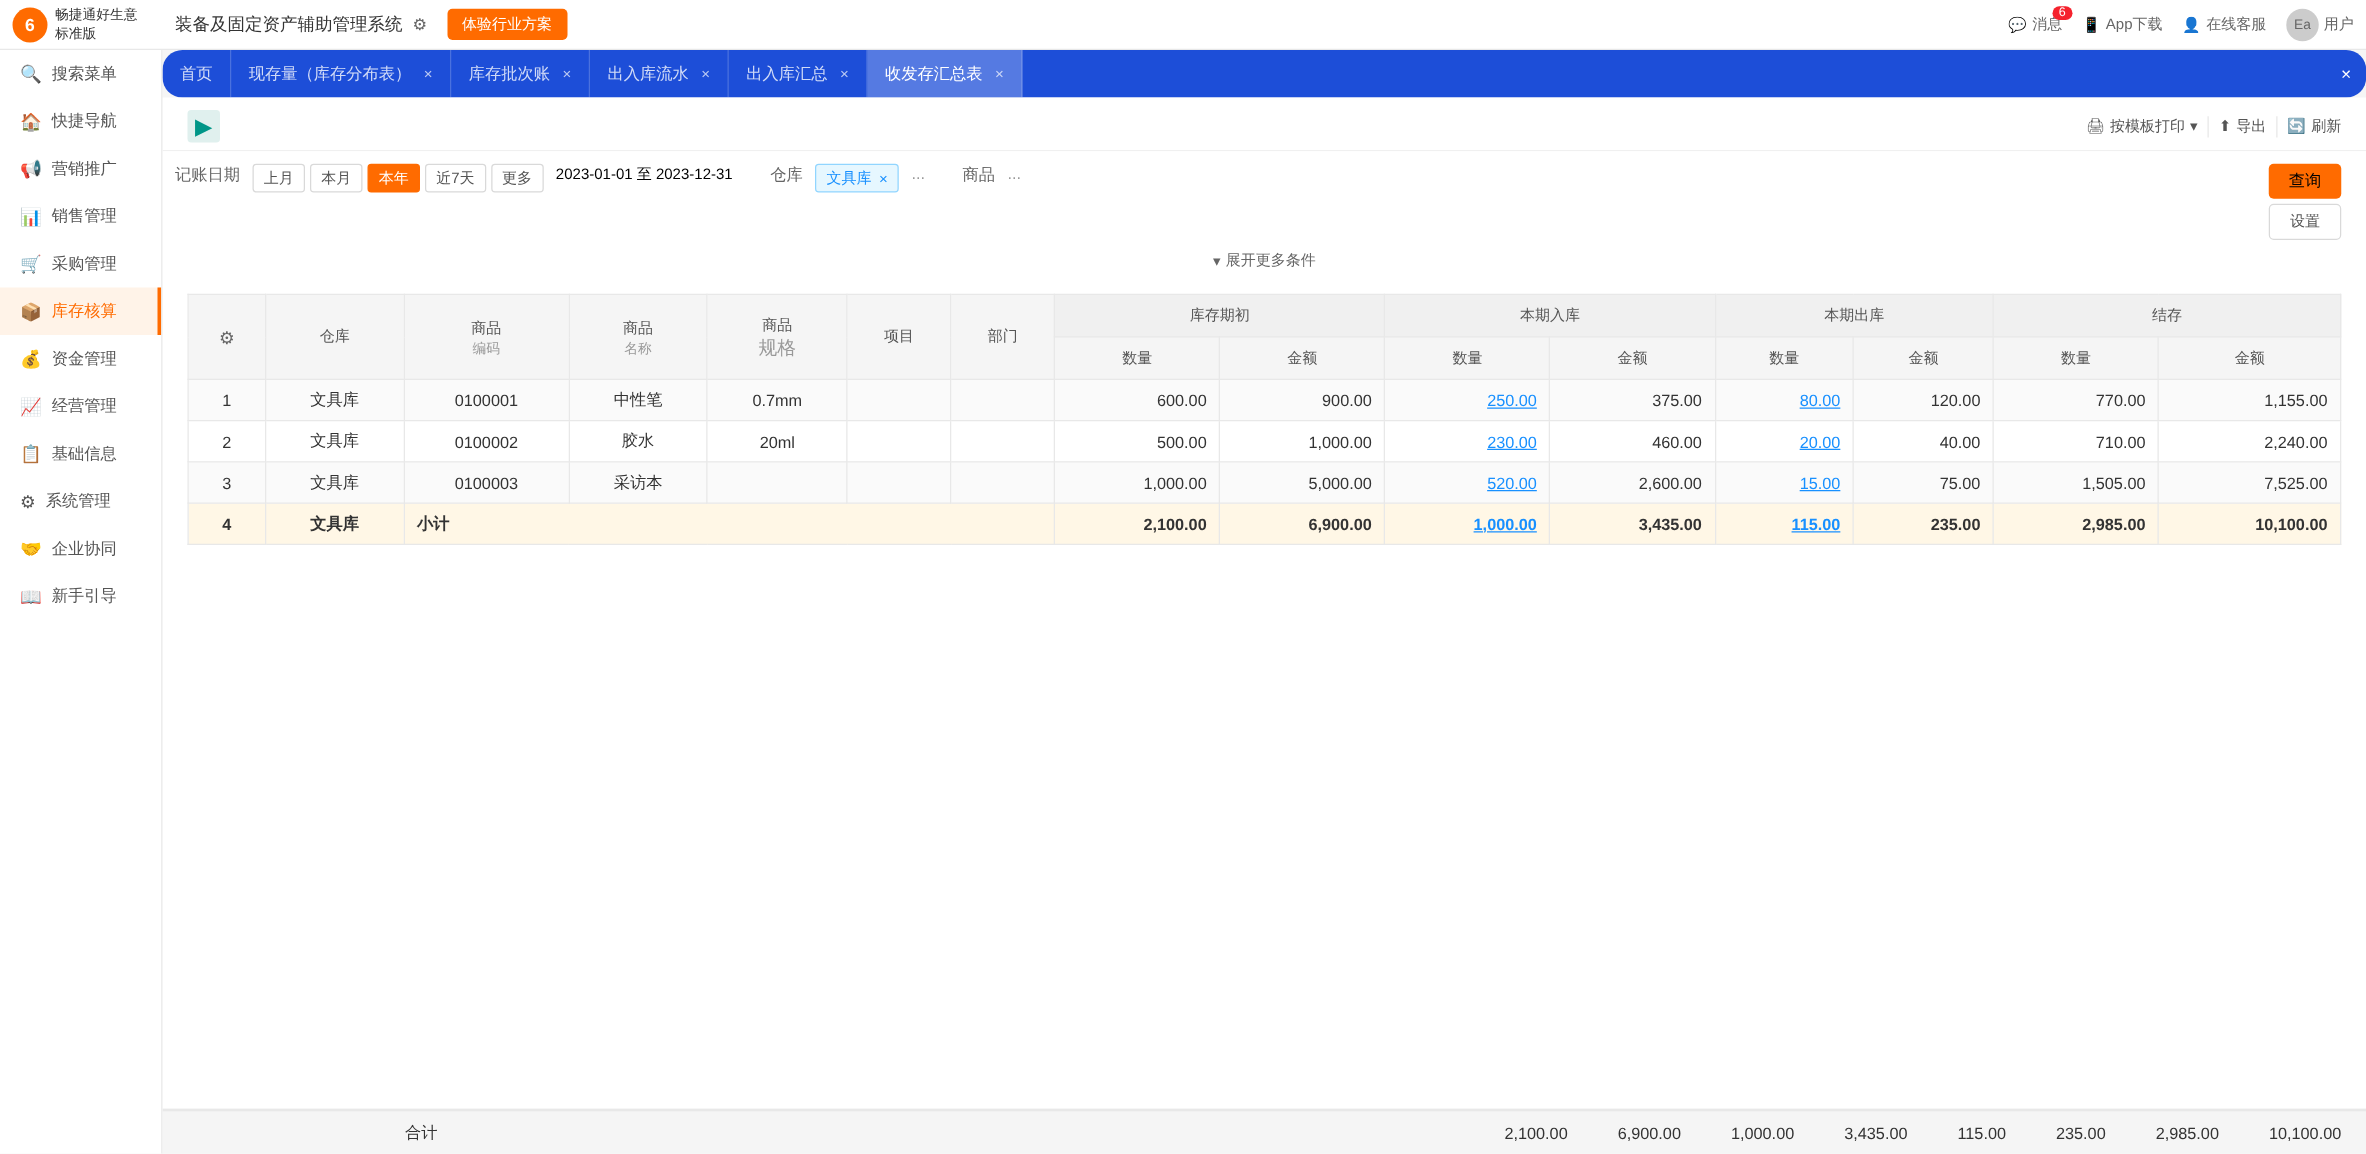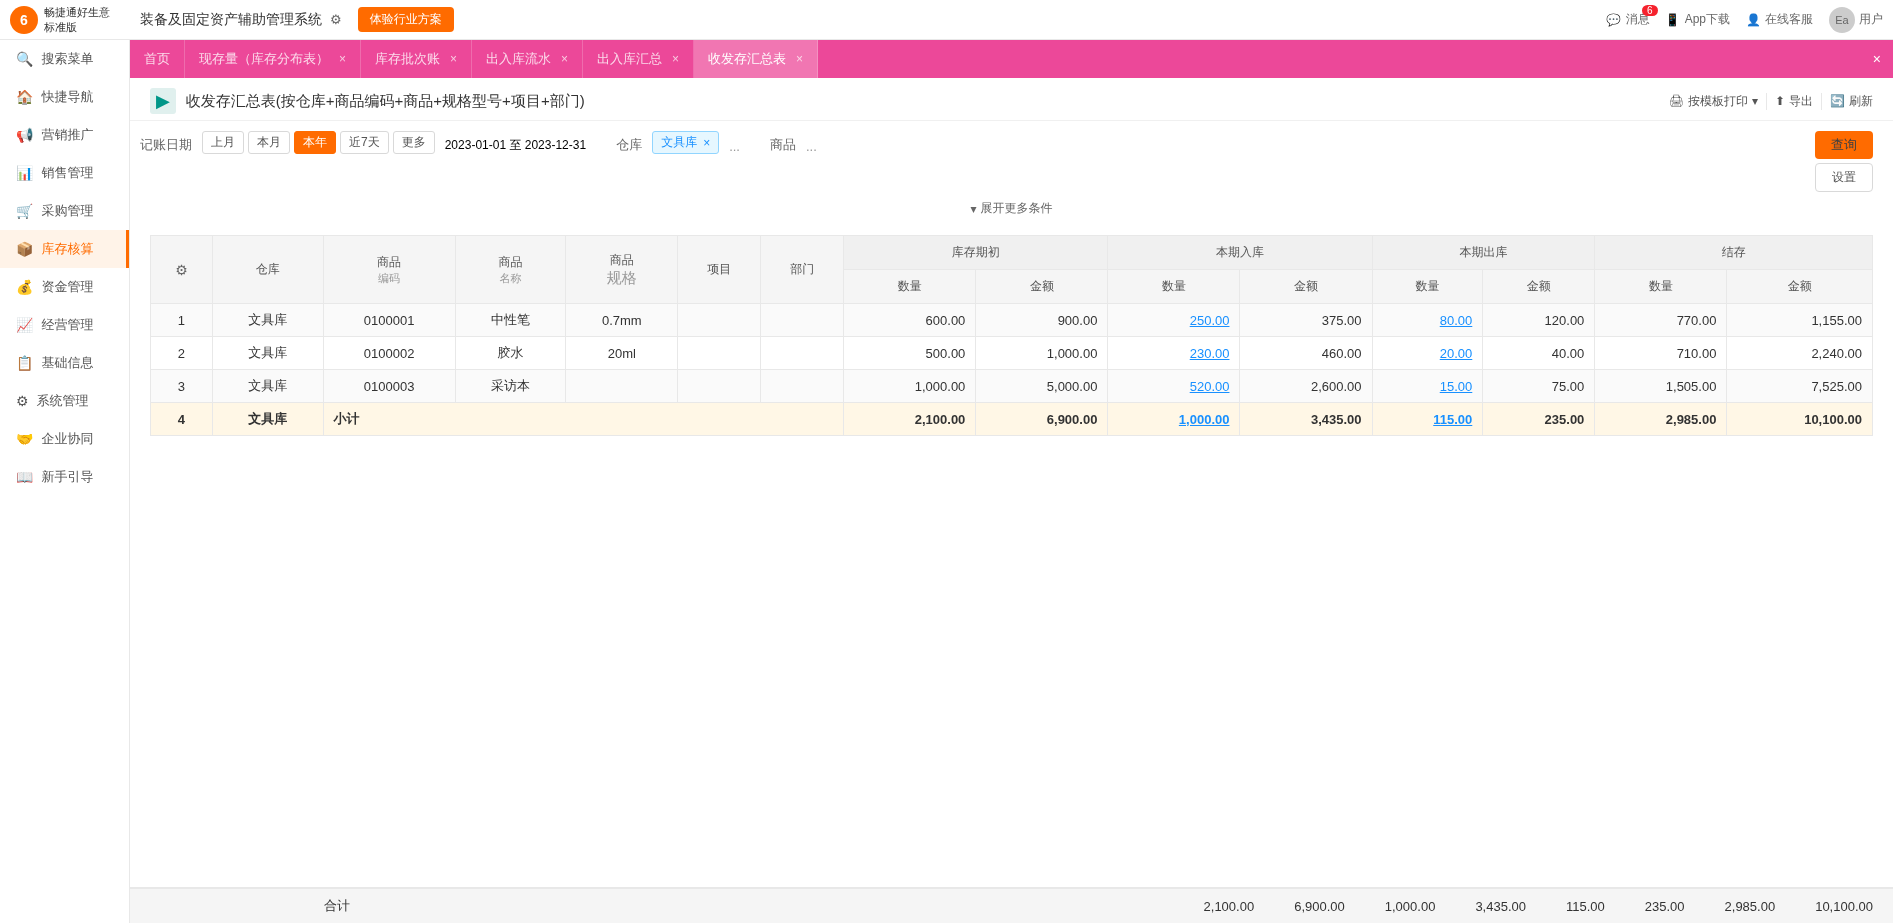--- a/index.html
+++ b/index.html
@@ -23,34 +23,34 @@
     .main-layout { display: flex; flex: 1; overflow: hidden; }
     .sidebar { width: 130px; background: #fff; border-right: 1px solid #e8e8e8; display: flex; flex-direction: column; overflow-y: auto; }
     .sidebar-item { display: flex; align-items: center; gap: 8px; padding: 10px 16px; cursor: pointer; font-size: 13px; color: #555; transition: background 0.2s; }
     .sidebar-item.active { background: #fff3e8; color: #ff6b00; border-right: 3px solid #ff6b00; font-weight: 500; }
     .sidebar-icon { font-size: 14px; }
 
     
     .content-area { flex: 1; display: flex; flex-direction: column; overflow: hidden; }
 
     
-    .tab-bar { background: #ec4899; display: flex; align-items: center; padding: 0; min-height: 38px; overflow-x: auto; }
+    .tab-bar { background: #1d4ed8; display: flex; align-items: center; padding: 0; min-height: 38px; overflow-x: auto; border-radius: 16px; }
     .tab-item { display: flex; align-items: center; gap: 6px; padding: 0 14px; height: 38px; color: rgba(255,255,255,0.8); font-size: 13px; cursor: pointer; border-right: 1px solid rgba(255,255,255,0.2); white-space: nowrap; }
     .tab-item.active { background: rgba(255,255,255,0.25); color: white; font-weight: 500; }
     .tab-close { font-size: 12px; color: rgba(255,255,255,0.7); cursor: pointer; margin-left: 4px; }
     .tab-close-main { color: white; font-size: 14px; margin-left: auto; padding: 0 12px; cursor: pointer; }
 
     
     .page-content { flex: 1; background: white; overflow-y: auto; padding: 0; }
     .date-quick-btns { display: flex; align-items: center; gap: 4px; }
     .date-btn { padding: 2px 8px; border: 1px solid #d9d9d9; border-radius: 3px; background: white; font-size: 12px; cursor: pointer; color: #555; }
     .date-btn.active { background: #ff6b00; color: white; border-color: #ff6b00; }
     .filter-tag { display: flex; align-items: center; gap: 4px; background: #e6f7ff; border: 1px solid #91d5ff; border-radius: 3px; padding: 2px 8px; font-size: 12px; color: #1890ff; }
     .filter-tag-close { cursor: pointer; color: #1890ff; margin-left: 2px; }
-    .btn-primary { background: #ff6b00; color: #404040; border: none; border-radius: 4px; padding: 5px 16px; font-size: 13px; cursor: pointer; }
+    .btn-primary { background: #ff6b00; color: #000000; border: none; border-radius: 4px; padding: 5px 16px; font-size: 13px; cursor: pointer; }
     .btn-default { background: white; color: #555; border: 1px solid #d9d9d9; border-radius: 4px; padding: 5px 12px; font-size: 12px; cursor: pointer; }
 
     
     .table-wrapper { padding: 10px 20px; }
     table { width: 100%; border-collapse: collapse; font-size: 13px; }
     thead tr { background: #f5f5f5; }
     th { padding: 8px 10px; text-align: center; font-weight: 500; color: #555; border: 1px solid #e8e8e8; white-space: nowrap; font-size: 12px; }
     td { padding: 7px 10px; text-align: center; border: 1px solid #e8e8e8; color: #333; }
     tr:nth-child(odd) td { background: #fafafa; }
     tr:nth-child(even) td { background: white; }
@@ -184,21 +184,20 @@
         <span>收发存汇总表</span>
         <span class="tab-close">×</span>
       </div>
       <span class="tab-close-main">×</span>
     </div>
 
     <div class="page-content">
 
       <div style="display:flex; align-items:center; padding: 10px 20px 6px; border-bottom: 1px solid #f0f0f0;">
         <button class="header-arrow">▶</button>
-        <span style="font-size:15px; font-weight:500; color:#333; margin-left:10px;">收发存汇总表(按仓库+商品编码+商品+规格型号+项目+部门)</span>
         <div style="margin-left:auto; display:flex; gap:8px; align-items:center;">
           <div style="display:flex; align-items:center; gap:4px; color:#555; font-size:12px; cursor:pointer;">
             <span>🖨</span>
             <span>按模板打印</span>
             <span>▾</span>
           </div>
           <div style="display:flex; align-items:center; gap:4px; color:#555; font-size:12px; cursor:pointer; border-left:1px solid #e8e8e8; padding-left:8px;">
             <span>⬆</span>
             <span>导出</span>
           </div>
@@ -206,21 +205,21 @@
             <span>🔄</span>
             <span>刷新</span>
           </div>
         </div>
       </div>
 
       <div class="filters-section">
         <div style="display:flex; align-items:flex-start; padding: 10px 20px 6px 10px; gap:10px;">
           <div style="display:flex;flex-direction:column;gap:8px;flex:1;">
 
-            <div style="display:flex; align-items:flex-end; gap:10px; flex-wrap:wrap;">
+            <div style="display:flex; align-items:flex-start; gap:10px; flex-wrap:wrap;">
               <span style="color:#666;font-size:13px;">记账日期</span>
               <div class="date-quick-btns">
                 <button class="date-btn">上月</button>
                 <button class="date-btn">本月</button>
                 <button class="date-btn active">本年</button>
                 <button class="date-btn">近7天</button>
                 <button class="date-btn">更多</button>
               </div>
               <span style="font-size:12px;color:#000000;">2023-01-01 至 2023-12-31</span>
 

